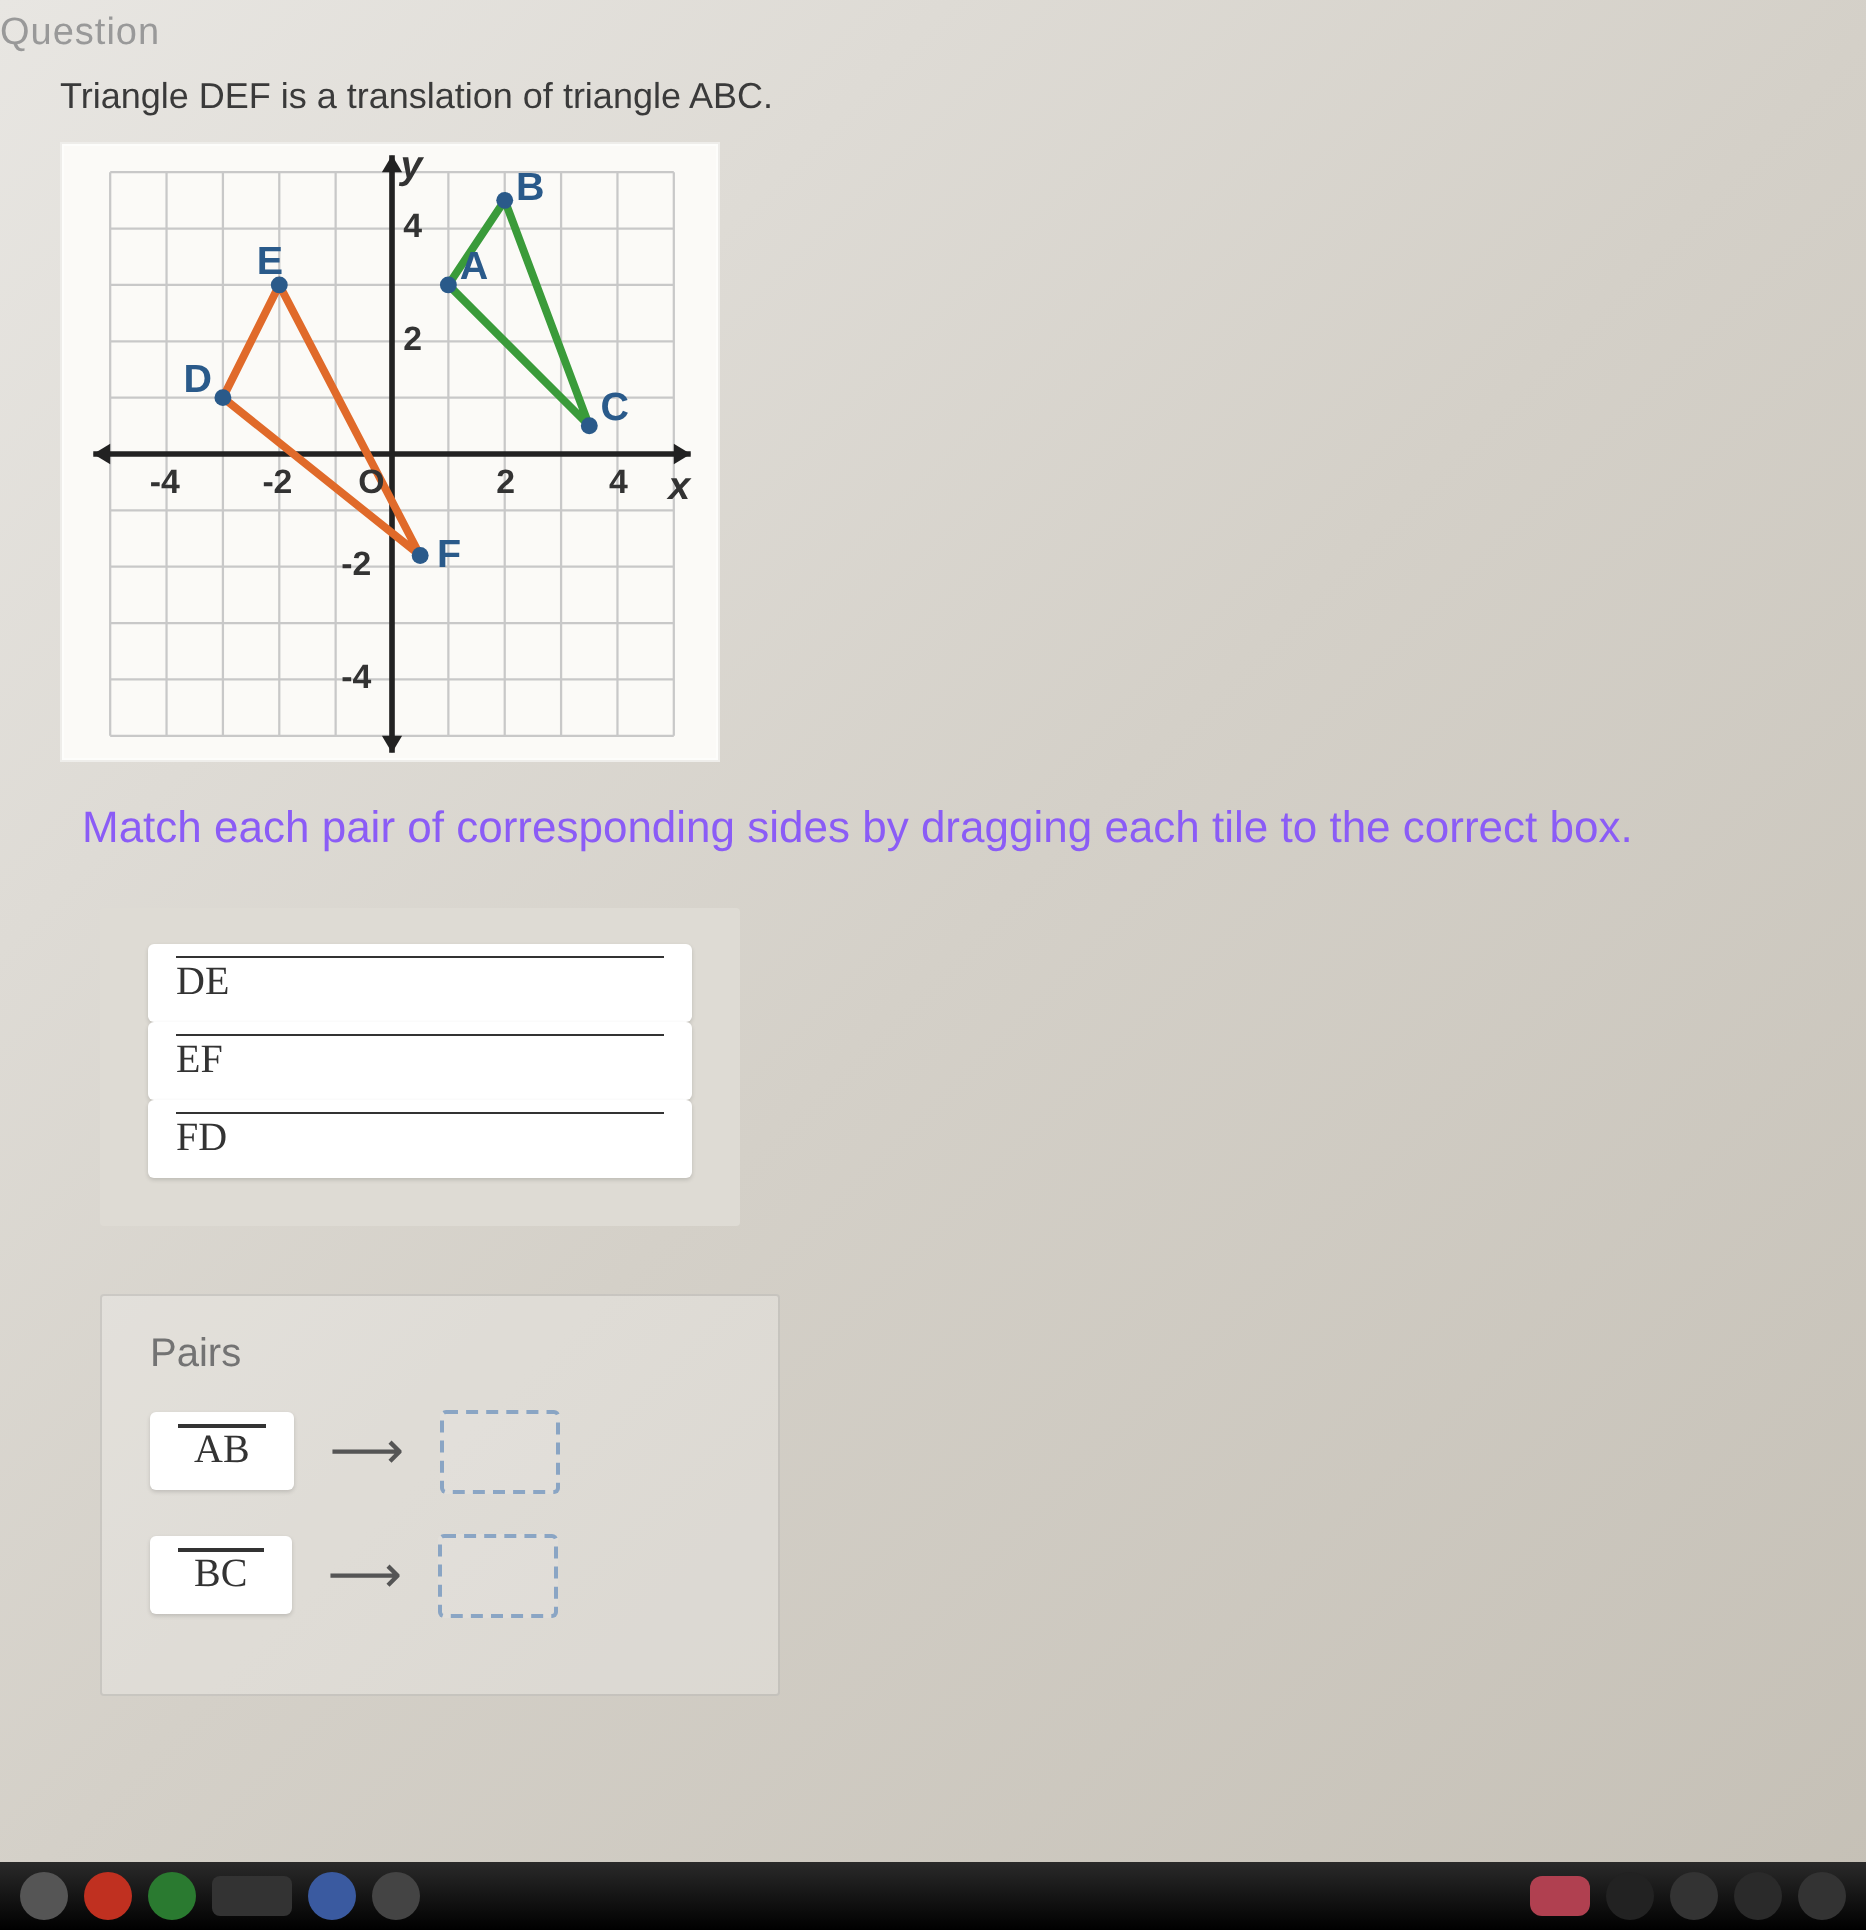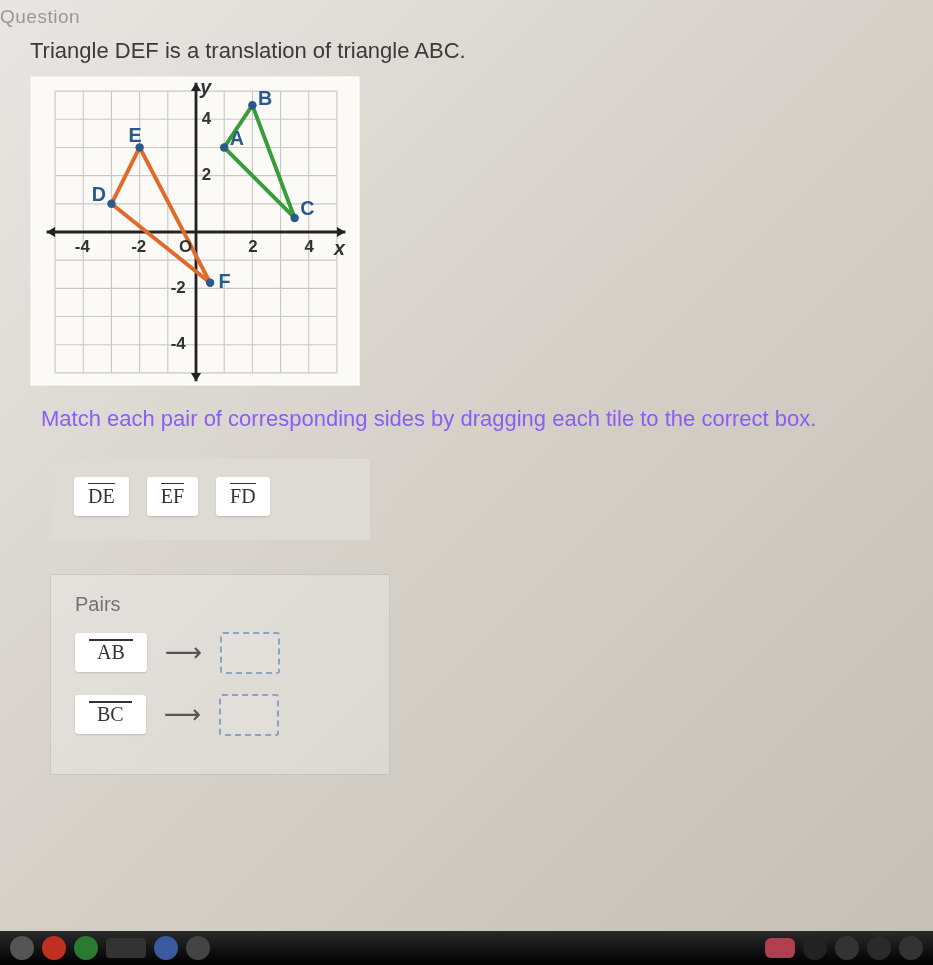--- a/index.html
+++ b/index.html
@@ -20,21 +20,21 @@
       padding-left: 0px;
       letter-spacing: 0.5px;
     }
     .title {
       font-size: 24px;
       color: #4a4a4a;
       font-weight: 400;
       margin-top: -2px;
     }
     .subtitle {
-      font-size: 22px;
+      font-size: 18px;
       color: #3a3a3a;
       font-weight: 400;
       margin: 10px 0 12px 30px;
     }
     .graph-wrap {
       margin-left: 30px;
       background: #fbfaf7;
       width: 330px;
       height: 310px;
       border: 1px solid rgba(0,0,0,0.05);
@@ -54,21 +54,21 @@
       width: 320px;
       border-radius: 2px;
     }
     .tiles-label {
       font-size: 20px;
       color: #555;
       margin-bottom: 12px;
     }
     .tiles-row {
       display: flex;
-      gap: 18px;
+      flex-direction: column;
     }
     .tile {
       background: #fff;
       padding: 8px 14px;
       font-size: 20px;
       border-radius: 3px;
       box-shadow: 0 1px 2px rgba(0,0,0,0.15);
       cursor: move;
       position: relative;
       font-family: 'Times New Roman', serif;

